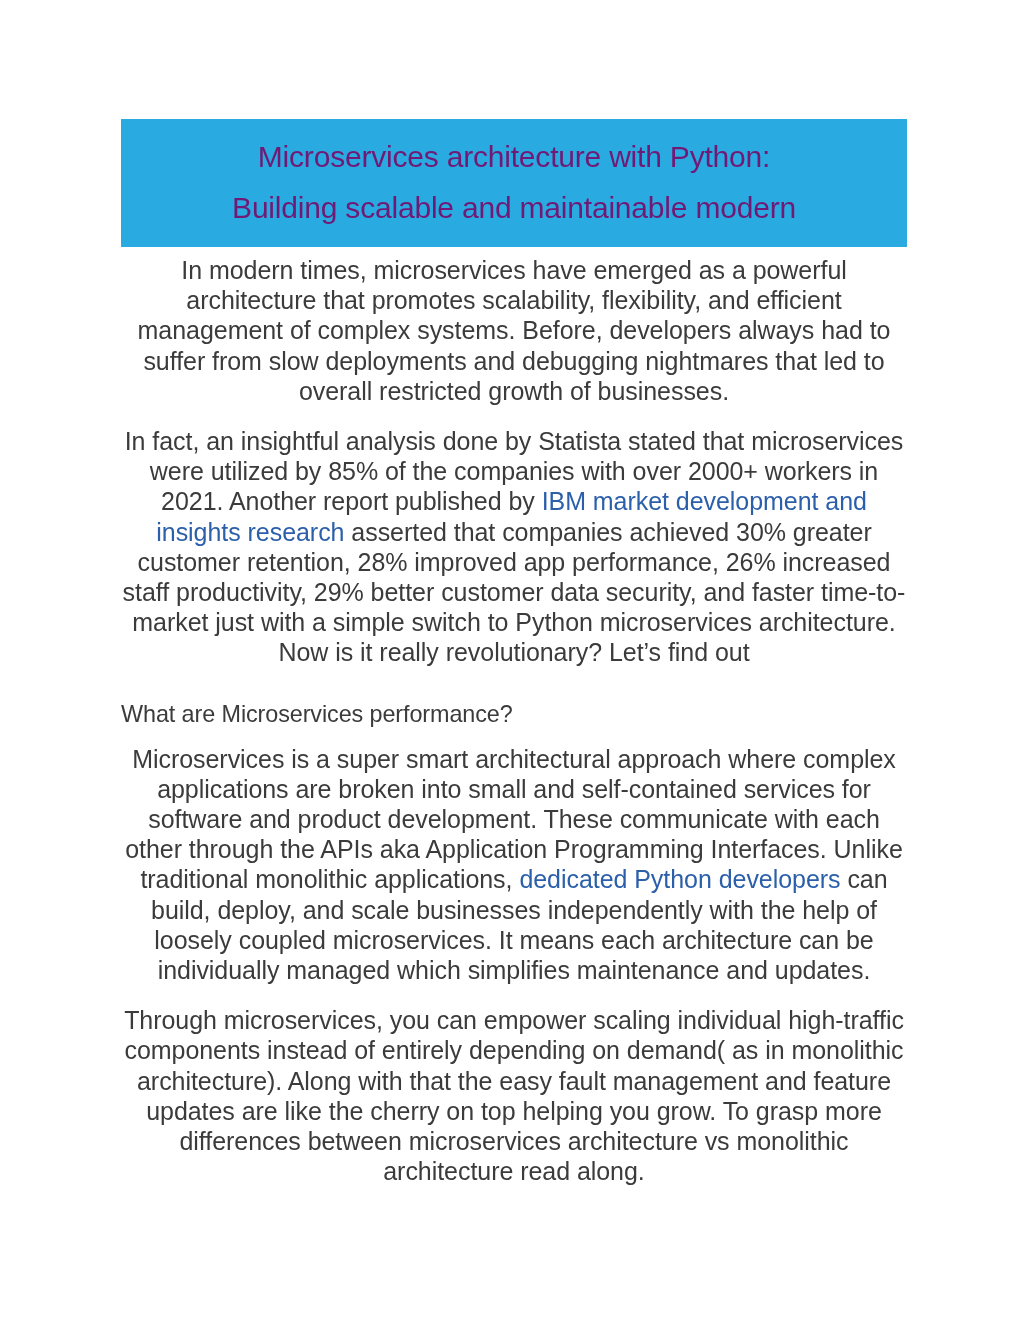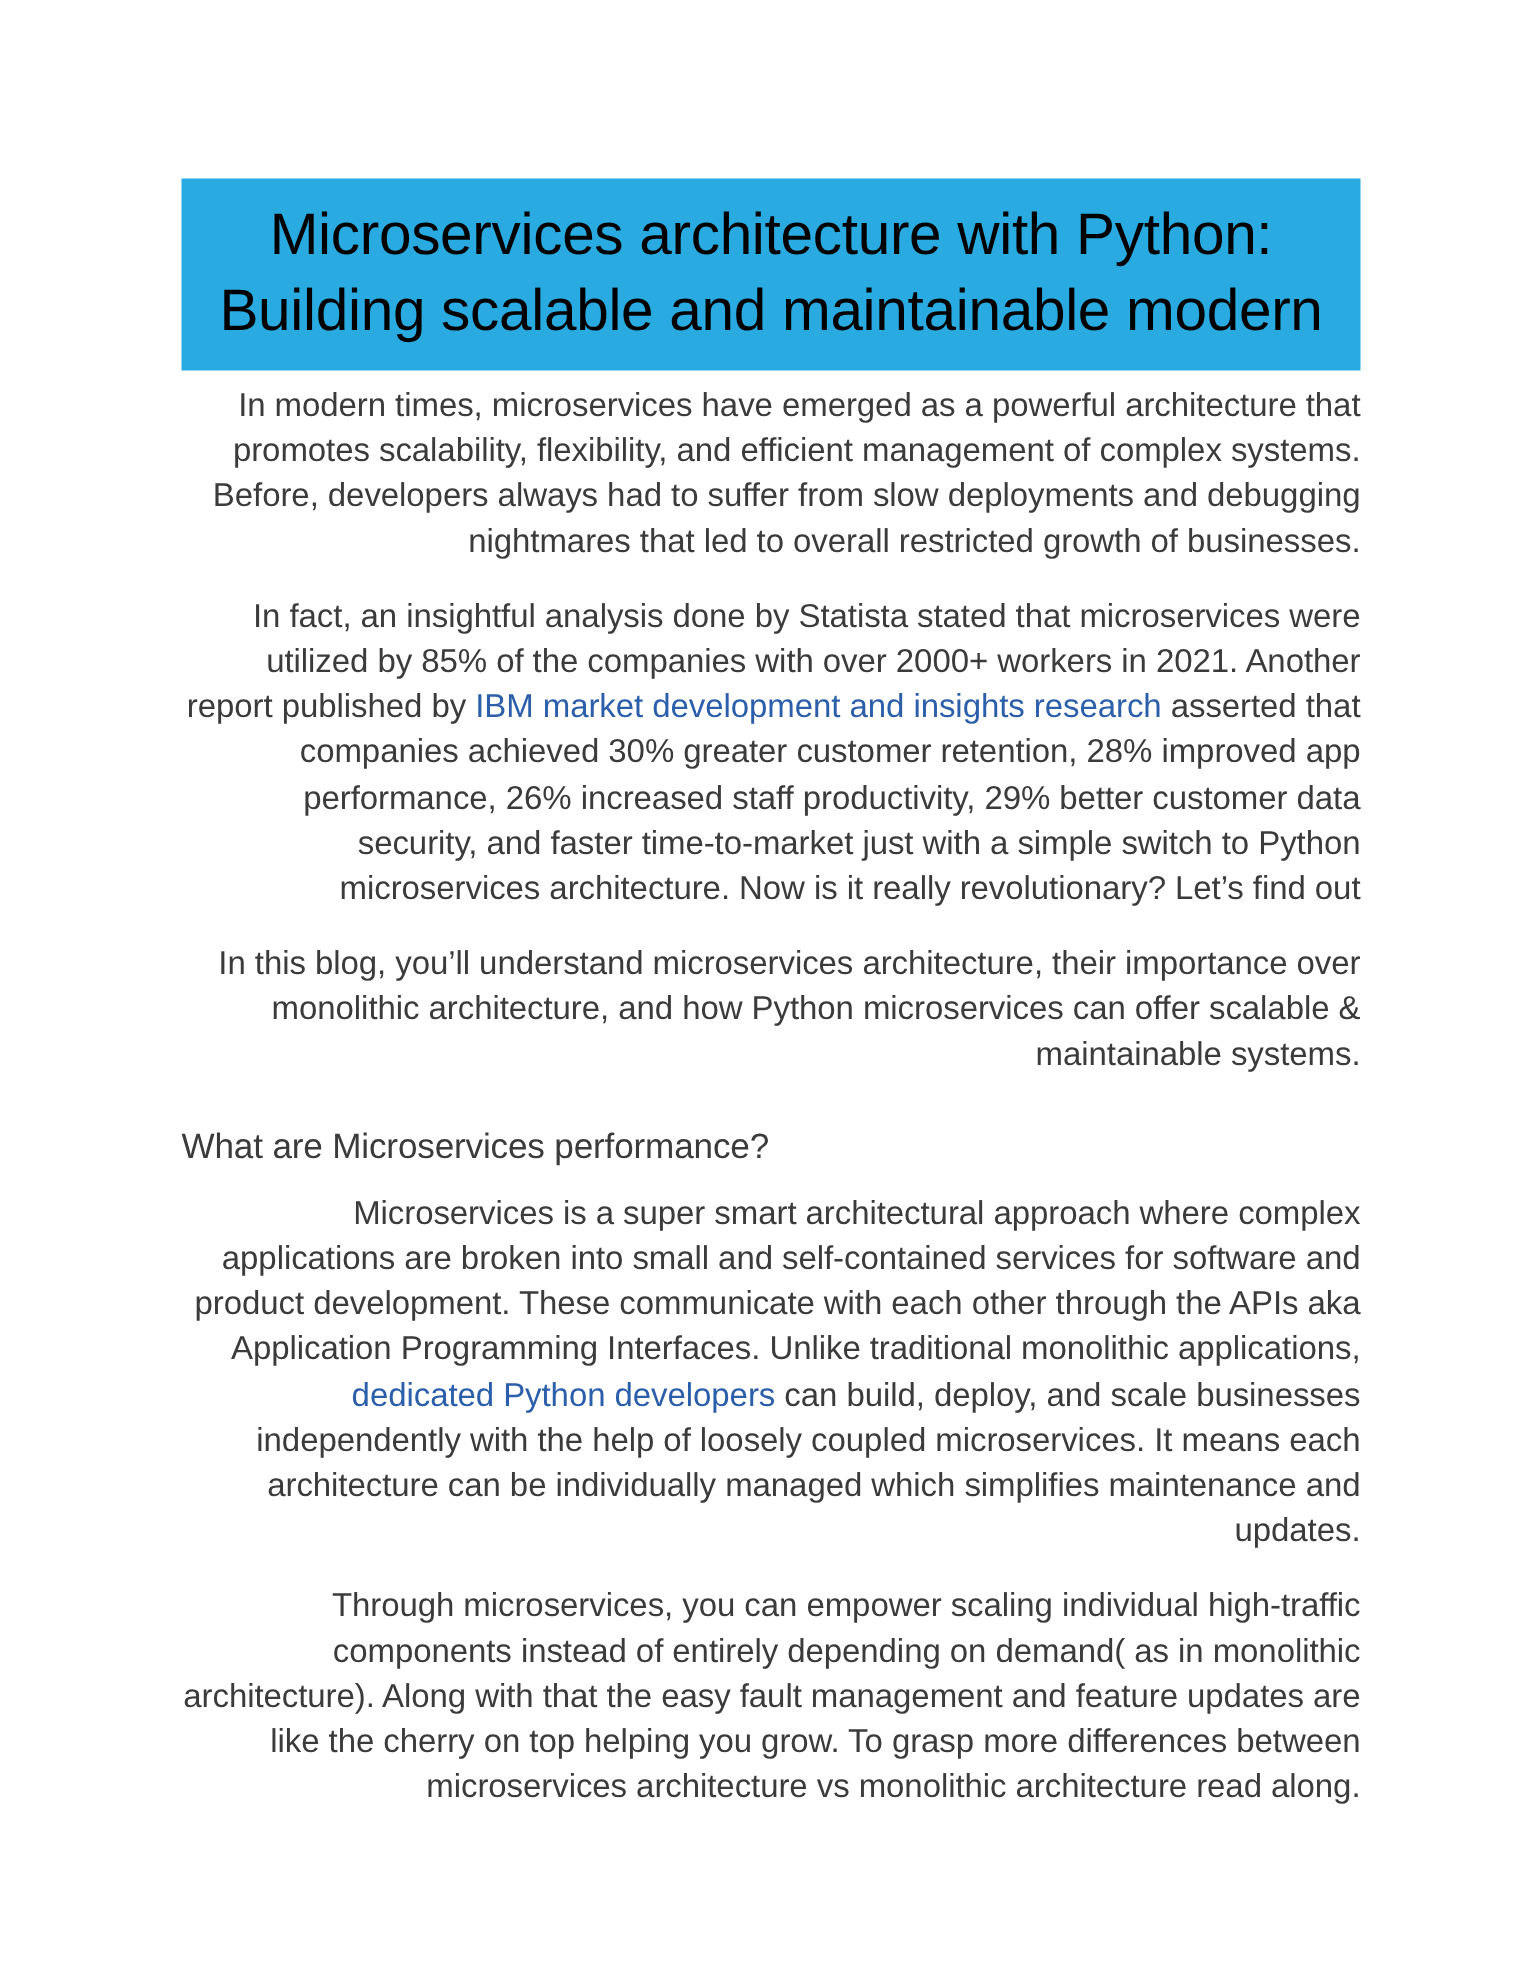--- a/index.html
+++ b/index.html
@@ -37,35 +37,35 @@
   .title-banner {
     background: #29abe2;
     width: 786px;
     box-sizing: border-box;
     padding: 12px 8px 14px 8px;
     text-align: center;
     margin-bottom: 8px;
   }
   .title-banner .title-line {
     display: block;
-    font-size: 39px;
+    font-size: 30px;
     line-height: 51px;
-    color: #000000;
+    color: #701a75;
     font-weight: 400;
     letter-spacing: -0.2px;
     white-space: nowrap;
   }
 
   
   .para {
-    font-size: 22px;
+    font-size: 25px;
     line-height: 30.2px;
     color: #3b3b3b;
     margin: 0 0 20px 0;
-    text-align: right;
+    text-align: center;
     letter-spacing: -0.05px;
   }
   .para:last-child { margin-bottom: 0; }
 
   .link {
     color: #2c5faa;
     text-decoration: none;
     cursor: pointer;
   }
 
@@ -87,21 +87,20 @@
 
     <div class="title-banner">
       <span class="title-line">Microservices architecture with Python:</span>
       <span class="title-line">Building scalable and maintainable modern</span>
     </div>
 
     <p class="para"><span>In modern times, microservices have emerged as a powerful architecture that promotes scalability, flexibility, and efficient management of complex systems. Before, developers always had to suffer from slow deployments and debugging nightmares that led to overall restricted growth of businesses.</span></p>
 
     <p class="para"><span>In fact, an insightful analysis done by Statista stated that microservices were utilized by 85% of the companies with over 2000+ workers in 2021. Another report published by </span><a class="link">IBM market development and insights research</a><span> asserted that companies achieved 30% greater customer retention, 28% improved app performance, 26% increased staff productivity, 29% better customer data security, and faster time-to-market just with a simple switch to Python microservices architecture. Now is it really revolutionary? Let’s find out</span></p>
 
-    <p class="para"><span>In this blog, you’ll understand microservices architecture, their importance over monolithic architecture, and how Python microservices can offer scalable &amp; maintainable systems.</span></p>
 
     <h2 class="section-heading">What are Microservices performance?</h2>
 
     <p class="para"><span>Microservices is a super smart architectural approach where complex applications are broken into small and self-contained services for software and product development. These communicate with each other through the APIs aka Application Programming Interfaces. Unlike traditional monolithic applications, </span><a class="link">dedicated Python developers</a><span> can build, deploy, and scale businesses independently with the help of loosely coupled microservices. It means each architecture can be individually managed which simplifies maintenance and updates.</span></p>
 
     <p class="para"><span>Through microservices, you can empower scaling individual high-traffic components instead of entirely depending on demand( as in monolithic architecture). Along with that the easy fault management and feature updates are like the cherry on top helping you grow. To grasp more differences between microservices architecture vs monolithic architecture read along.</span></p>
 
   </div>
 </div>
 

